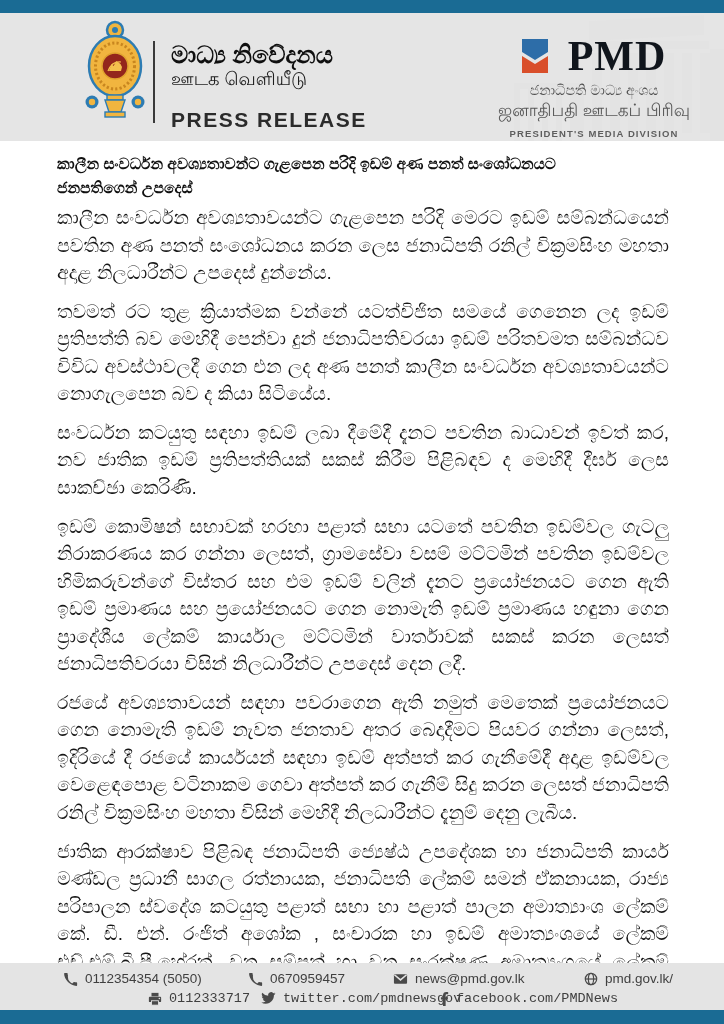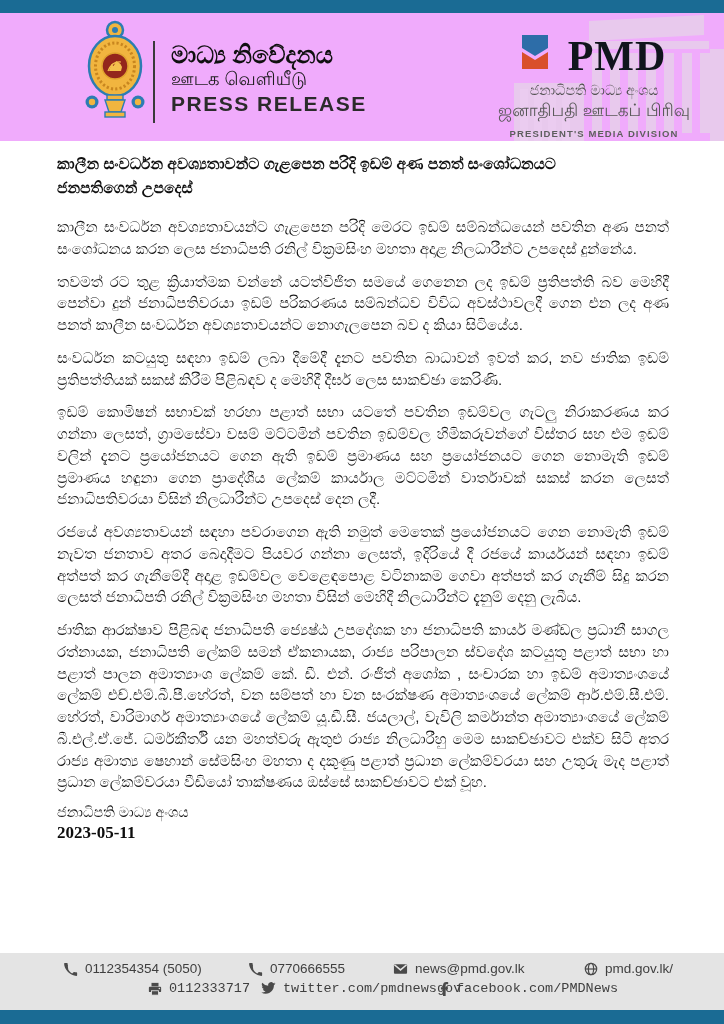--- a/index.html
+++ b/index.html
@@ -5,44 +5,44 @@
   html,body{margin:0;padding:0;}
   body{
     width:724px;height:1024px;position:relative;background:#ffffff;
     font-family:"Liberation Sans","DejaVu Sans",sans-serif;color:#1c1c1c;
     overflow:hidden;
   }
   .accent-bar{position:absolute;left:0;right:0;background:#1a6b94;}
   .accent-bar.top{top:0;height:13px;}
   .accent-bar.bottom{bottom:0;height:14px;}
 
-  .header{position:absolute;top:13px;left:0;right:0;height:128px;background:#f0abfc;overflow:hidden;}
+  .header{position:absolute;top:13px;left:0;right:0;height:128px;background:#e5e5e5;overflow:hidden;}
   .watermark{position:absolute;right:0;top:0;height:128px;opacity:.55;}
   .emblem{position:absolute;left:84px;top:6px;}
   .header-divider{position:absolute;left:153px;top:28px;width:2px;height:82px;background:#3a3a3a;}
   .press-block{position:absolute;left:171px;top:29px;line-height:1.12;}
   .press-si{font-size:24px;font-weight:bold;color:#101010;}
   .press-ta{font-size:18px;color:#1d1d1d;margin-top:0;}
-  .press-en{font-size:21px;color:#2b2b2b;letter-spacing:1.5px;margin-top:3px;font-weight:600;}
+  .press-en{font-size:21px;color:#2b2b2b;letter-spacing:1.5px;margin-top:19px;font-weight:600;}
 
   .pmd-block{position:absolute;right:34px;top:22px;text-align:center;}
-  .pmd-top{display:flex;align-items:flex-start;justify-content:center;gap:20px;}
+  .pmd-top{display:flex;align-items:center;justify-content:center;gap:20px;}
   .pmd-acronym{font-family:"Liberation Serif","DejaVu Serif",serif;font-weight:bold;
     font-size:42px;color:#10151c;letter-spacing:1px;line-height:1;}
   .pmd-si{font-size:14px;color:#4e4e4e;margin-top:5px;}
   .pmd-ta{font-size:17px;color:#585858;margin-top:2px;}
   .pmd-en{font-size:9.5px;color:#5e5e5e;margin-top:6px;letter-spacing:1.1px;font-weight:600;}
 
   .content{position:absolute;left:57px;top:152px;width:612px;}
-  .doc-title{font-size:15.5px;font-weight:bold;line-height:1.55;margin:0 0 16px 0;max-width:545px;color:#111;}
-  .doc-p{font-size:15px;line-height:1.45;text-align:justify;margin:0 0 11px 0;color:#161616;}
+  .doc-title{font-size:15.5px;font-weight:bold;line-height:1.55;margin:0 0 4px 0;max-width:545px;color:#111;}
+  .doc-p{font-size:19px;line-height:1.45;text-align:justify;margin:0 0 11px 0;color:#161616;}
   .signoff{font-size:14.3px;margin-top:2px;color:#161616;}
   .doc-date{font-family:"Liberation Serif","DejaVu Serif",serif;font-weight:bold;font-size:17px;margin-top:2px;color:#0e0e0e;}
 
-  .footer{position:absolute;left:0;right:0;bottom:14px;height:57px;background:#e4e4e4;
+  .footer{position:absolute;left:0;right:0;bottom:14px;height:47px;background:#e4e4e4;
     font-size:13.5px;color:#3f3f3f;text-align:center;}
   .citem{position:absolute;display:flex;align-items:center;gap:7px;white-space:nowrap;}
   .citem svg{flex:0 0 auto;}
   .r1{top:8px;}
   .r2{top:28px;font-family:Liberation Mono, monospace;}
 </style>
 </head>
 <body>
 
 <div class="accent-bar top"></div>
@@ -111,21 +111,21 @@
     </div>
     <div class="pmd-si">ජනාධිපති මාධ්‍ය අංශය</div>
     <div class="pmd-ta">ஜனாதிபதி ஊடகப் பிரிவு</div>
     <div class="pmd-en">PRESIDENT'S MEDIA DIVISION</div>
   </div>
 </div>
 
 <div class="content">
   <h1 class="doc-title">කාලීන සංවර්ධන අවශ්‍යතාවන්ට ගැළපෙන පරිදි ඉඩම් අණ පනත් සංශෝධනයට ජනපතිගෙන් උපදෙස්</h1>
   <p class="doc-p">කාලීන සංවර්ධන අවශ්‍යතාවයන්ට ගැළපෙන පරිදි මෙරට ඉඩම් සම්බන්ධයෙන් පවතින අණ පනත් සංශෝධනය කරන ලෙස ජනාධිපති රනිල් වික්‍රමසිංහ මහතා අදාළ නිලධාරීන්ට උපදෙස් දුන්නේය.</p>
-  <p class="doc-p">තවමත් රට තුළ ක්‍රියාත්මක වන්නේ යටත්විජිත සමයේ ගෙනෙන ලද ඉඩම් ප්‍රතිපත්ති බව මෙහිදී පෙන්වා දුන් ජනාධිපතිවරයා ඉඩම් පරිකරණය සම්බන්ධව විවිධ අවස්ථාවලදී ගෙන එන ලද අණ පනත් කාලීන සංවර්ධන අවශ්‍යතාවයන්ට නොගැලපෙන බව ද කියා සිටියේය.</p>
+  <p class="doc-p">තවමත් රට තුළ ක්‍රියාත්මක වන්නේ යටත්විජිත සමයේ ගෙනෙන ලද ඉඩම් ප්‍රතිපත්ති බව මෙහිදී පෙන්වා දුන් ජනාධිපතිවරයා ඉඩම් පරිතවමත සම්බන්ධව විවිධ අවස්ථාවලදී ගෙන එන ලද අණ පනත් කාලීන සංවර්ධන අවශ්‍යතාවයන්ට නොගැලපෙන බව ද කියා සිටියේය.</p>
   <p class="doc-p">සංවර්ධන කටයුතු සඳහා ඉඩම් ලබා දීමේදී දැනට පවතින බාධාවන් ඉවත් කර, නව ජාතික ඉඩම් ප්‍රතිපත්තියක් සකස් කිරීම පිළිබඳව ද මෙහිදී දීර්ඝ ලෙස සාකච්ඡා කෙරිණි.</p>
   <p class="doc-p">ඉඩම් කොමිෂන් සභාවක් හරහා පළාත් සභා යටතේ පවතින ඉඩම්වල ගැටලු නිරාකරණය කර ගන්නා ලෙසත්, ග්‍රාමසේවා වසම් මට්ටමින් පවතින ඉඩම්වල හිමිකරුවන්ගේ විස්තර සහ එම ඉඩම් වලින් දැනට ප්‍රයෝජනයට ගෙන ඇති ඉඩම් ප්‍රමාණය සහ ප්‍රයෝජනයට ගෙන නොමැති ඉඩම් ප්‍රමාණය හඳුනා ගෙන ප්‍රාදේශීය ලේකම් කාර්යාල මට්ටමින් වාර්තාවක් සකස් කරන ලෙසත් ජනාධිපතිවරයා විසින් නිලධාරීන්ට උපදෙස් දෙන ලදී.</p>
   <p class="doc-p">රජයේ අවශ්‍යතාවයන් සඳහා පවරාගෙන ඇති නමුත් මෙතෙක් ප්‍රයෝජනයට ගෙන නොමැති ඉඩම් නැවත ජනතාව අතර බෙදාදීමට පියවර ගන්නා ලෙසත්, ඉදිරියේ දී රජයේ කාර්යයන් සඳහා ඉඩම් අත්පත් කර ගැනීමේදී අදාළ ඉඩම්වල වෙළෙඳපොළ වටිනාකම ගෙවා අත්පත් කර ගැනීම් සිදු කරන ලෙසත් ජනාධිපති රනිල් වික්‍රමසිංහ මහතා විසින් මෙහිදී නිලධාරීන්ට දැනුම් දෙනු ලැබීය.</p>
   <p class="doc-p">ජාතික ආරක්ෂාව පිළිබඳ ජනාධිපති ජ්‍යෙෂ්ඨ උපදේශක හා ජනාධිපති කාර්ය මණ්ඩල ප්‍රධානී සාගල රත්නායක,  ජනාධිපති ලේකම් සමන් ඒකනායක, රාජ්‍ය පරිපාලන ස්වදේශ කටයුතු පළාත් සභා හා පළාත් පාලන අමාත්‍යාංශ ලේකම් කේ. ඩී. එන්. රංජිත් අශෝක , සංචාරක හා ඉඩම් අමාත්‍යංශයේ ලේකම් එච්.එම්.බී.පී.හේරත්, වන සම්පත් හා වන සංරක්ෂණ අමාත්‍යංශයේ ලේකම් ආර්.එම්.සී.එම්. හේරත්, වාරිමාර්ග අමාත්‍යාංශයේ ලේකම් යූ.ඩී.සී. ජයලාල්, වැවිලි කර්මාන්ත අමාත්‍යාංශයේ ලේකම් බී.එල්.ඒ.ජේ. ධර්මකීර්ති යන මහත්වරු ඇතුළු රාජ්‍ය නිලධාරීහු මෙම සාකච්ඡාවට එක්ව සිටි අතර රාජ්‍ය අමාත්‍ය ෂෙහාන් සේමසිංහ මහතා ද දකුණු පළාත් ප්‍රධාන ලේකම්වරයා සහ උතුරු මැද පළාත් ප්‍රධාන ලේකම්වරයා වීඩියෝ තාක්ෂණය ඔස්සේ සාකච්ඡාවට එක් වූහ.</p>
   <div class="signoff">ජනාධිපති මාධ්‍ය අංශය</div>
   <div class="doc-date">2023-05-11</div>
 </div>
 
 <div class="footer">
 
@@ -133,21 +133,21 @@
     <svg width="14" height="14" viewBox="0 0 16 16" fill="#4a4a4a">
         <path d="M4.9 8.6c1 2 2.5 3.5 4.5 4.5l1.5-1.5c.2-.2.5-.3.7-.2.8.3 1.7.4 2.6.4.4 0 .8.4.8.8v2.5c0 .4-.4.8-.8.8C7.4 15.9.1 8.6.1 1.8.1 1.4.5 1 .9 1h2.5c.4 0 .8.4.8.8 0 .9.1 1.8.4 2.6.1.2 0 .5-.2.7L4.9 8.6z"></path>
       </svg>
     <span>0112354354 (5050)</span>
   </div>
 
   <div class="citem r1" style="left:249px;">
     <svg width="14" height="14" viewBox="0 0 16 16" fill="#4a4a4a">
         <path d="M4.9 8.6c1 2 2.5 3.5 4.5 4.5l1.5-1.5c.2-.2.5-.3.7-.2.8.3 1.7.4 2.6.4.4 0 .8.4.8.8v2.5c0 .4-.4.8-.8.8C7.4 15.9.1 8.6.1 1.8.1 1.4.5 1 .9 1h2.5c.4 0 .8.4.8.8 0 .9.1 1.8.4 2.6.1.2 0 .5-.2.7L4.9 8.6z"></path>
       </svg>
-    <span>0770666555</span>
+    <span>0670959457</span>
   </div>
 
   <div class="citem r1" style="left:393px;">
     <svg width="15" height="12" viewBox="0 0 16 12" fill="none" stroke="#4a4a4a" stroke-width="1.6">
         <rect x="1" y="1" width="14" height="10" rx="1" fill="#4a4a4a" stroke="none"></rect>
         <path d="M1.5 1.5 L8 7 L14.5 1.5" stroke="#e4e4e4"></path>
       </svg>
     <span>news@pmd.gov.lk</span>
   </div>
 

